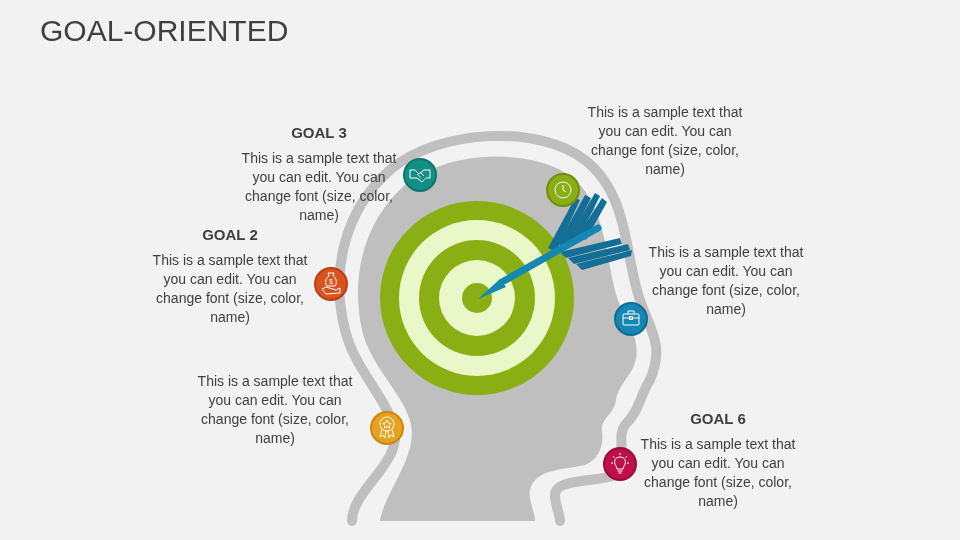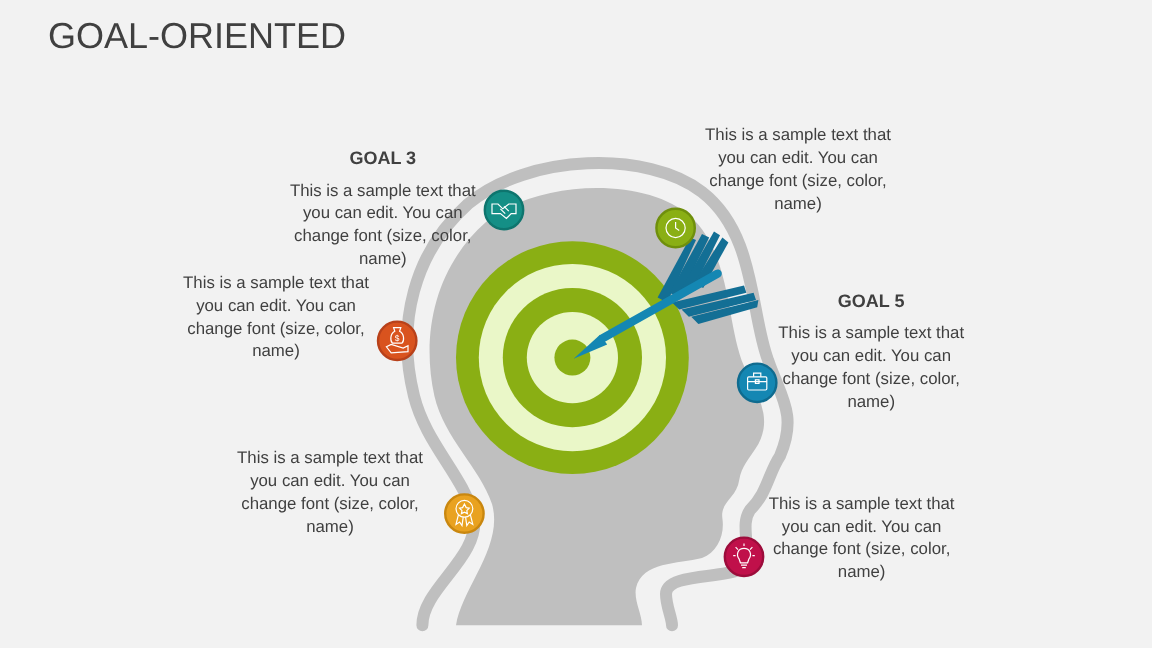--- a/index.html
+++ b/index.html
@@ -103,28 +103,29 @@
       <path d="M617.5 471 L622.5 471 M618.5 473 L621.5 473"></path>
       <path d="M611 463 L613 463 M627 463 L629 463 M613 456 L615 458 M627 456 L625 458 M620 453 L620 455"></path>
     </g>
   </g>
 </svg>
 
 <div class="goal" style="left:195px; top:372px;">
   <span class="gb">This is a sample text that you can edit. You can change font (size, color, name)</span>
 </div>
 <div class="goal" style="left:150px; top:226px;">
+  <span class="gt">GOAL 2</span>
   <span class="gb">This is a sample text that you can edit. You can change font (size, color, name)</span>
 </div>
 <div class="goal" style="left:239px; top:89px;margin-top:35px;">
   <span class="gt">GOAL 3</span>
   <span class="gb">This is a sample text that you can edit. You can change font (size, color, name)</span>
 </div>
 <div class="goal" style="left:585px; top:103px;">
   <span class="gb">This is a sample text that you can edit. You can change font (size, color, name)</span>
 </div>
 <div class="goal" style="left:646px; top:243px;">
-  <span class="gt">GOAL 5</span>
   <span class="gb">This is a sample text that you can edit. You can change font (size, color, name)</span>
 </div>
 <div class="goal" style="left:638px; top:410px;">
+  <span class="gt">GOAL 6</span>
   <span class="gb">This is a sample text that you can edit. You can change font (size, color, name)</span>
 </div>
 
 </body></html>

